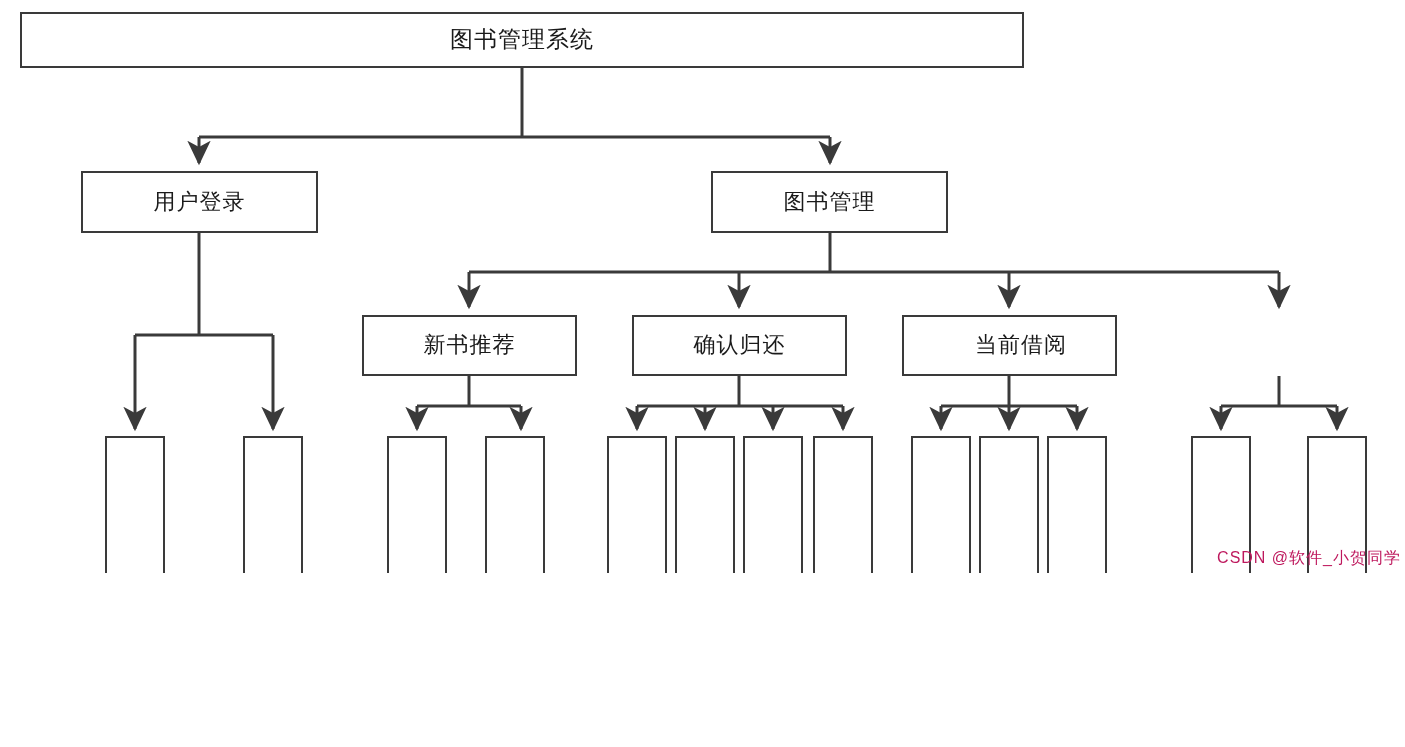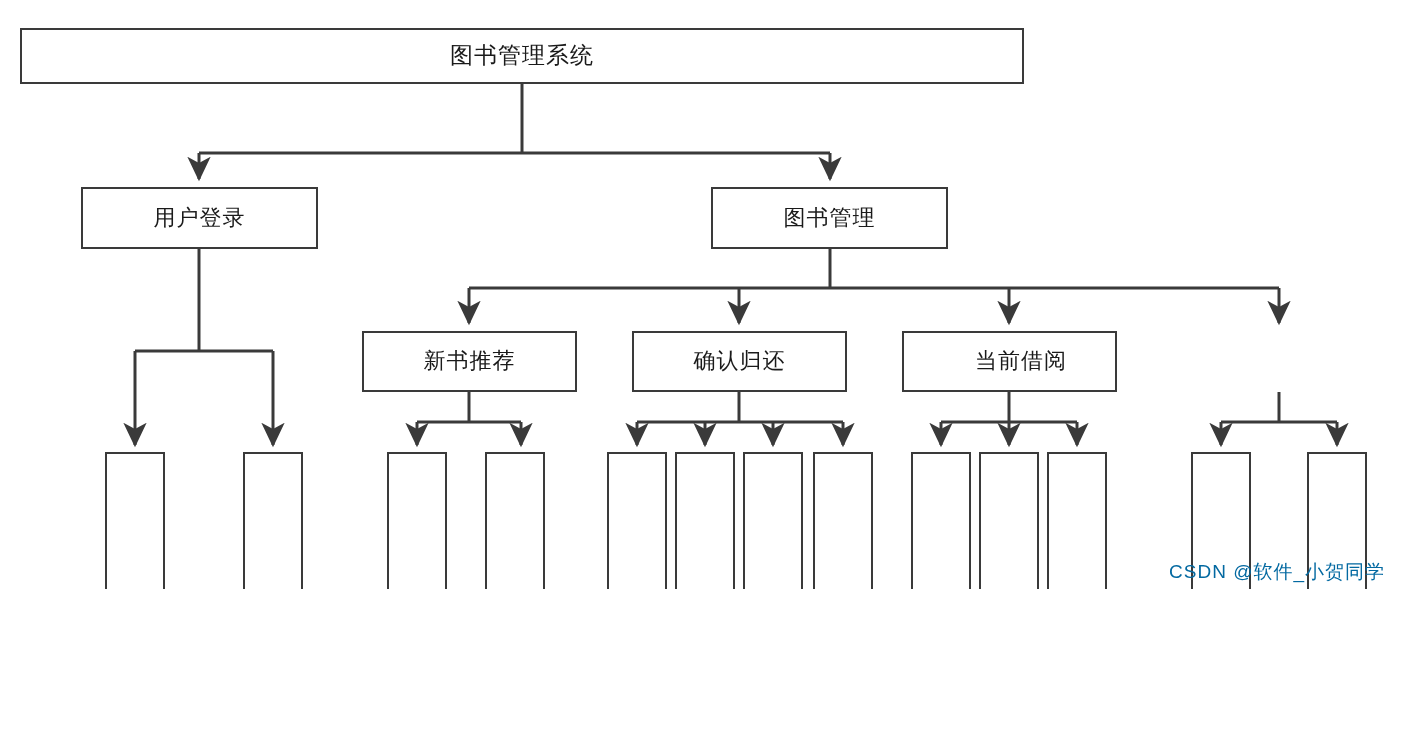--- a/index.html
+++ b/index.html
@@ -7,21 +7,20 @@
   body{
     font-family:"Liberation Sans","DejaVu Sans",sans-serif;
     -webkit-font-smoothing:antialiased;
   }
   #canvas{
     position:relative;
     width:1405px;
     height:573px;
     background:#ffffff;
     overflow:hidden;
-    margin-top:16px;
   }
   #edges{
     position:absolute;
     left:0; top:0;
     width:1405px;
     height:747px;
     pointer-events:none;
   }
   .node{
     position:absolute;
@@ -50,24 +49,24 @@
     align-items:flex-start;
     justify-content:center;
     padding-top:14px;
     white-space:normal;
   }
   .node.v.pad-top-lg{ padding-top:48px; }
   .node.v.pad-top-md{ padding-top:26px; }
   .node.v.pad-top-xs{ padding-top:8px; }
   .watermark{
     position:absolute;
-    right:20px;
+    right:4px;
     bottom:4px;
-    font-size:19px;
-    color:#0369a1;
+    font-size:16px;
+    color:#be185d;
     letter-spacing:1px;
     user-select:none;
     white-space:nowrap;
   }
 </style>
 </head>
 <body>
 
 <div id="canvas">
 

